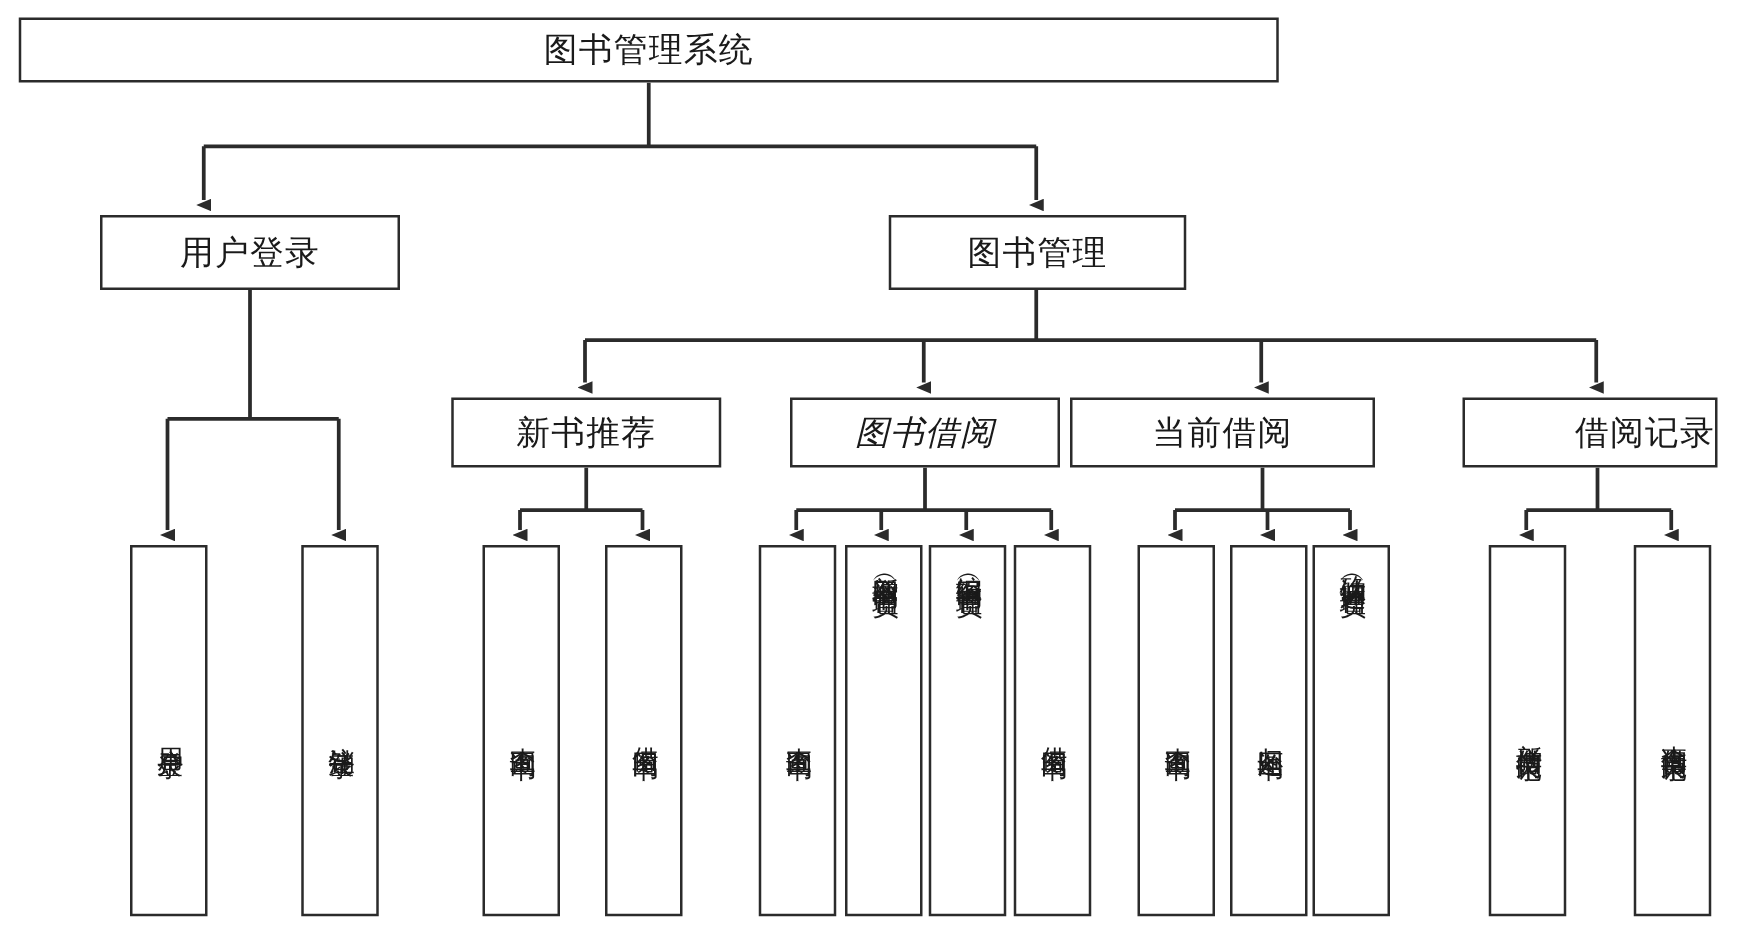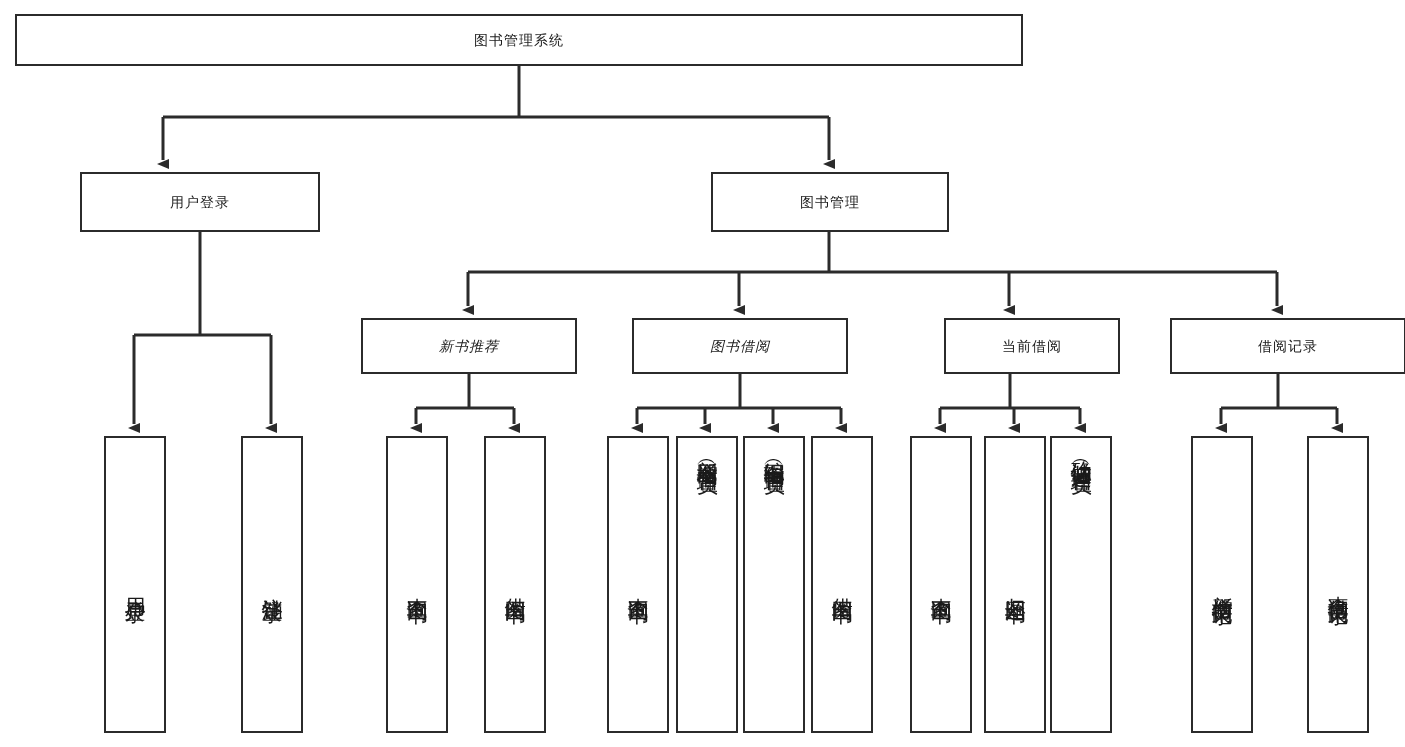--- a/index.html
+++ b/index.html
@@ -29,21 +29,21 @@
     position: absolute;
     box-sizing: border-box;
     border: 2px solid #2b2b2b;
     background: #ffffff;
     display: flex;
     align-items: center;
     justify-content: center;
     color: #1a1a1a;
   }
   .node-h .label {
-    font-size: 14px;
+    font-size: 27px;
     line-height: 1.2;
     letter-spacing: 1px;
     white-space: nowrap;
   }
   .node-v {
     align-items: flex-start;
     justify-content: center;
     padding-top: 6px;
   }
   .node-v .label {
@@ -133,30 +133,30 @@
     <span class="label">图书管理系统</span>
   </div>
 
   <div class="node node-h" style="left:80px; top:172px; width:240px; height:60px;">
     <span class="label">用户登录</span>
   </div>
   <div class="node node-h" style="left:711px; top:172px; width:238px; height:60px;justify-content:center;">
     <span class="label">图书管理</span>
   </div>
 
-  <div class="node node-h" style="left:361px; top:318px; width:216px; height:56px;font-style:italic;">
+  <div class="node node-h" style="left:361px; top:318px; width:216px; height:56px;">
     <span class="label">新书推荐</span>
   </div>
   <div class="node node-h" style="left:632px; top:318px; width:216px; height:56px;font-style:italic;">
     <span class="label">图书借阅</span>
   </div>
-  <div class="node node-h" style="left:944px; top:318px; width:176px; height:56px;">
+  <div class="node node-h" style="left:856px; top:318px; width:244px; height:56px;">
     <span class="label">当前借阅</span>
   </div>
-  <div class="node node-h" style="left:1170px; top:318px; width:236px; height:56px;">
+  <div class="node node-h" style="left:1170px; top:318px; width:204px; height:56px;justify-content:flex-end;">
     <span class="label">借阅记录</span>
   </div>
 
   <div class="node node-v center" style="left:104px; top:436px; width:62px; height:297px;">
     <span class="label">用户登录</span>
   </div>
   <div class="node node-v center" style="left:241px; top:436px; width:62px; height:297px;">
     <span class="label">注销登录</span>
   </div>
 

